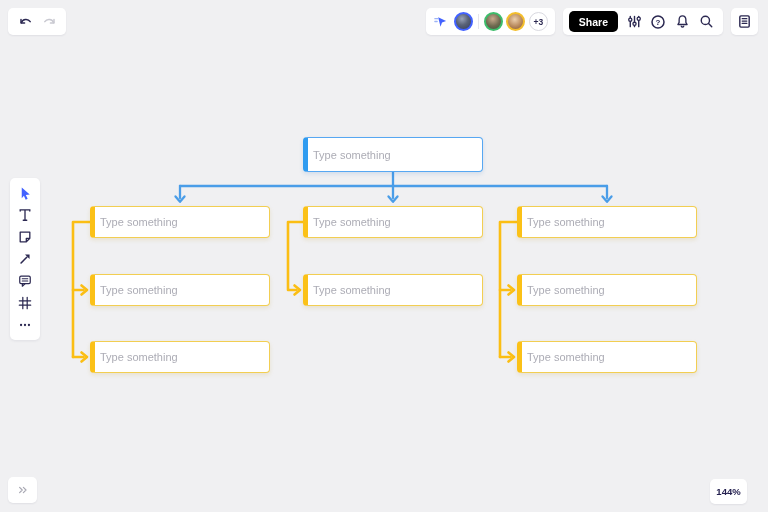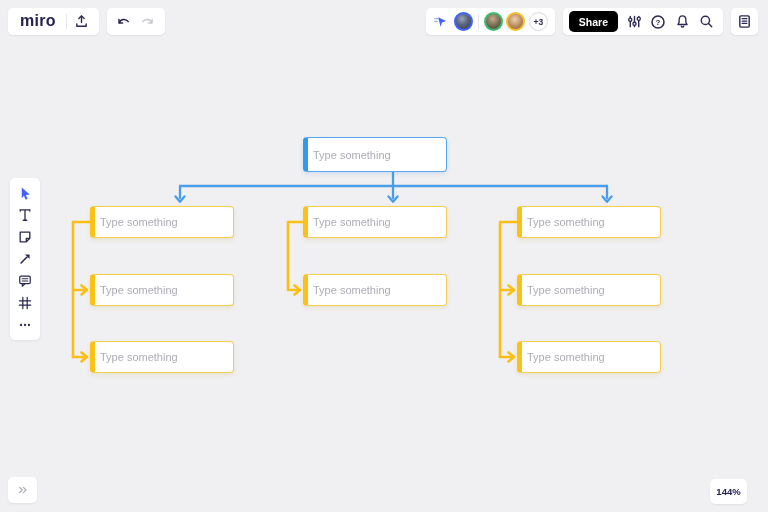--- a/index.html
+++ b/index.html
@@ -52,21 +52,21 @@
   }
   .tool { width:26px; height:22px; border:none; background:transparent; display:grid; place-items:center; cursor:pointer; color:#2B2851; padding:0; }
   .tool.active { color:#4262FF; }
 
   
   .connectors { position:absolute; left:0; top:0; z-index:1; }
   .c-blue   { stroke:#4A9DE8; stroke-width:2.3; fill:none; stroke-linecap:round; stroke-linejoin:round; }
   .c-yellow { stroke:#FBBE14; stroke-width:2.6; fill:none; stroke-linecap:round; stroke-linejoin:round; }
 
   .node {
-    position:absolute; z-index:5; width:144px; background:#fff;
+    position:absolute; z-index:5; width:180px; background:#fff;
     display:flex; align-items:center; border-radius:4px; cursor:pointer;
   }
   .node-text { font-size:11px; color:#ACACB5; padding-left:5px; white-space:nowrap; }
   .node.blue {
     height:35px; border:1px solid #57A7F2; border-left:5px solid #2F9BF0;
     box-shadow:0 2px 4px rgba(47,120,200,.16);
   }
   .node.yellow {
     height:32px; border:1px solid #F2CE52; border-left:5px solid #FBC117;
     box-shadow:0 2px 4px rgba(190,150,30,.16);
@@ -82,33 +82,20 @@
     position:absolute; right:21px; bottom:8px; width:37px; height:25px; z-index:20;
     background:#fff; border:none; border-radius:5px; box-shadow:0 1px 2px rgba(20,20,60,.07);
     display:grid; place-items:center; font-family:inherit; font-size:9.5px; font-weight:700; color:#252150; cursor:pointer;
   }
 </style>
 </head>
 <body>
 
 <div class="topbar">
 
-  <div class="hgroup">
-    <span class="logo">miro</span>
-    <span class="vdiv"></span>
-    <button class="iconbtn">
-      <span>
-          <svg width="15" height="15" viewBox="0 0 16 16">
-            <path d="M8 2.2 V9" stroke="currentColor" stroke-width="1.5" fill="none" stroke-linecap="round"></path>
-            <path d="M5.2 4.8 L8 2 L10.8 4.8" stroke="currentColor" stroke-width="1.5" fill="none" stroke-linecap="round" stroke-linejoin="round"></path>
-            <path d="M3 10.5 V13 H13 V10.5" stroke="currentColor" stroke-width="1.5" fill="none" stroke-linecap="round" stroke-linejoin="round"></path>
-          </svg>
-        </span>
-    </button>
-  </div>
 
   <div class="hgroup">
     <button class="iconbtn">
       <span>
           <svg width="15" height="15" viewBox="0 0 16 16">
             <path d="M3.2 5.8 V9.6 H7" stroke="currentColor" stroke-width="1.6" fill="none" stroke-linecap="round" stroke-linejoin="round"></path>
             <path d="M3.6 9.2 A5.3 5.3 0 0 1 13 8.2" stroke="currentColor" stroke-width="1.6" fill="none" stroke-linecap="round"></path>
           </svg>
         </span>
     </button>

